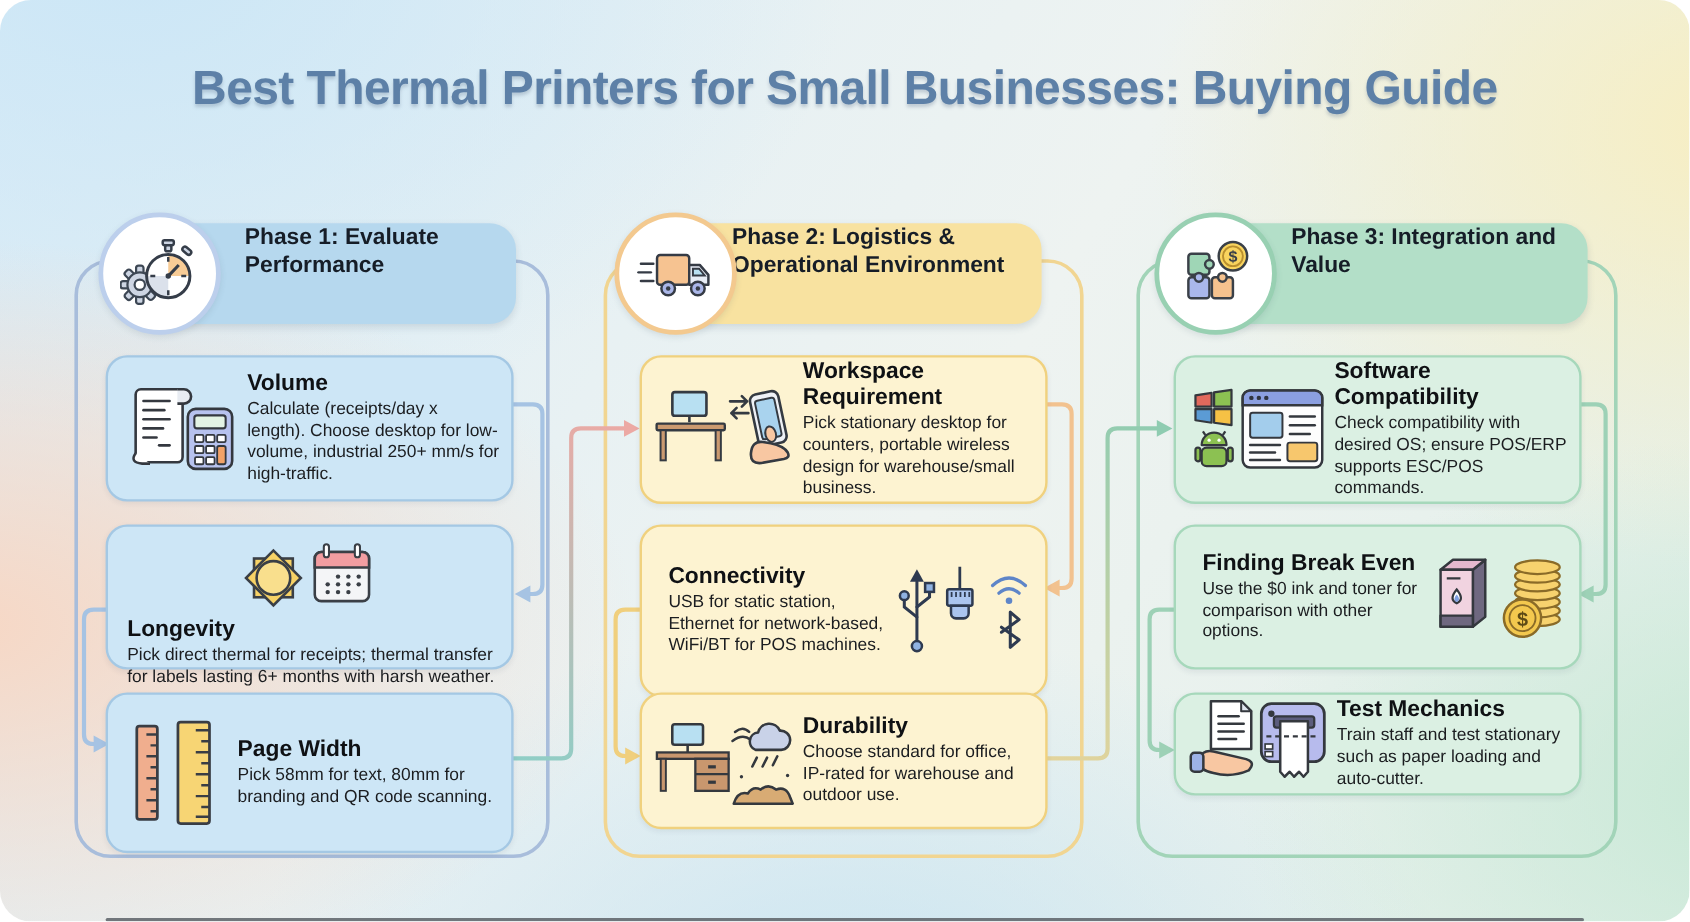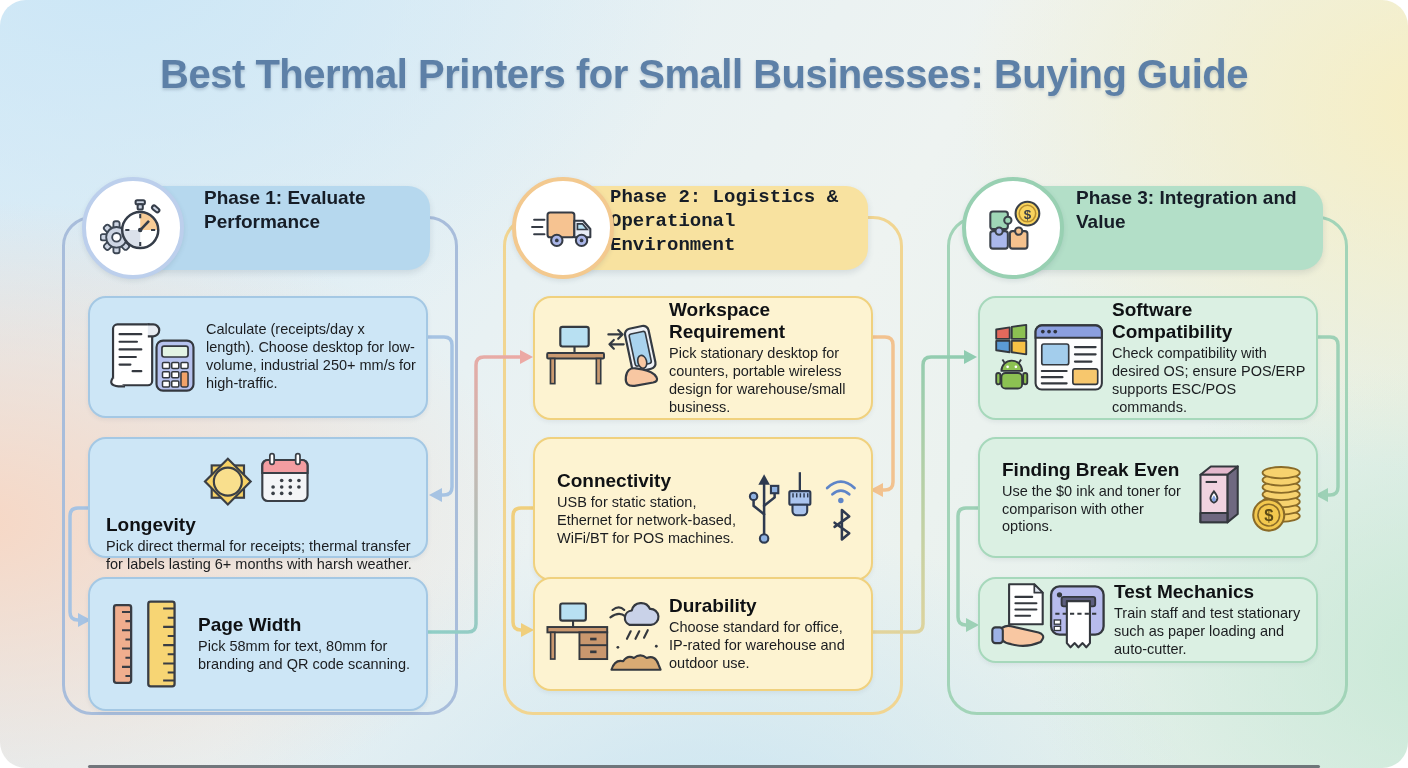--- a/index.html
+++ b/index.html
@@ -33,21 +33,21 @@
   #outline2 { left: 503px; top: 216px; width: 400px; height: 499px; border-color: #f1d591; }
   #outline3 { left: 947px; top: 216px; width: 401px; height: 499px; border-color: #a2d4b8; }
   .connectors { position: absolute; left: 0; top: 0; z-index: 2; pointer-events: none; }
   .phase-pill {
     position: absolute; top: 186px; height: 84px; border-radius: 22px;
     display: flex; align-items: flex-start; z-index: 3;
     box-shadow: 0 3px 6px rgba(60,80,100,.14);
     font-size: 19px; font-weight: bold; color: #161d27; line-height: 1.25;
   }
   #pill1 { left: 112px; width: 318px; padding: 0 10px 0 92px; background: #b6d8ee; }
-  #pill2 { left: 528px; width: 340px; padding: 0 10px 0 82px; background: #f8e2a0; font-family: Liberation Mono, monospace; }
+  #pill2 { left: 528px; width: 340px; padding: 0 10px 0 82px; background: #f8e2a0; }
   #pill3 { left: 990px; width: 333px; padding: 0 10px 0 86px; background: #b3dfc8; }
   .phase-circle {
     position: absolute; top: 177px; width: 102px; height: 102px;
     border-radius: 50%; background: #ffffff; border: 4px solid;
     display: flex; align-items: center; justify-content: center; z-index: 4;
     box-shadow: 0 2px 5px rgba(60,80,100,.12);
   }
   #circle1 { left: 82px;  border-color: #bccfec; }
   #circle2 { left: 512px; border-color: #f3c98f; }
   #circle3 { left: 962px; border-color: #98d0b2; }
@@ -217,20 +217,21 @@
             <rect x="74.5" y="44" width="6.5" height="5.5" rx="1"></rect>
           <rect x="57.5" y="52.5" width="6.5" height="5.5" rx="1"></rect>
             <rect x="66" y="52.5" width="6.5" height="5.5" rx="1"></rect>
           <rect x="57.5" y="61" width="6.5" height="5.5" rx="1"></rect>
             <rect x="66" y="61" width="6.5" height="5.5" rx="1"></rect>
           <rect x="74.5" y="52.5" width="6.5" height="14" rx="1.5" fill="#f2a268"></rect>
         </g>
       </svg>
     </div>
     <div class="text-zone">
+      <div class="card-title">Volume</div>
       <div class="card-body">Calculate (receipts/day x length). Choose desktop for low-volume, industrial 250+ mm/s for high-traffic.</div>
     </div>
   </div>
 
   <div class="card c1" id="card12">
     <div class="icon-zone">
       <svg viewBox="0 0 104 62" width="112" height="67">
         <g transform="translate(24,32)">
           <rect x="-15" y="-15" width="30" height="30" fill="#f7d266" stroke="#3a3f46" stroke-width="2"></rect>
           <rect x="-15" y="-15" width="30" height="30" fill="#f7d266" stroke="#3a3f46" stroke-width="2" transform="rotate(45)"></rect>

